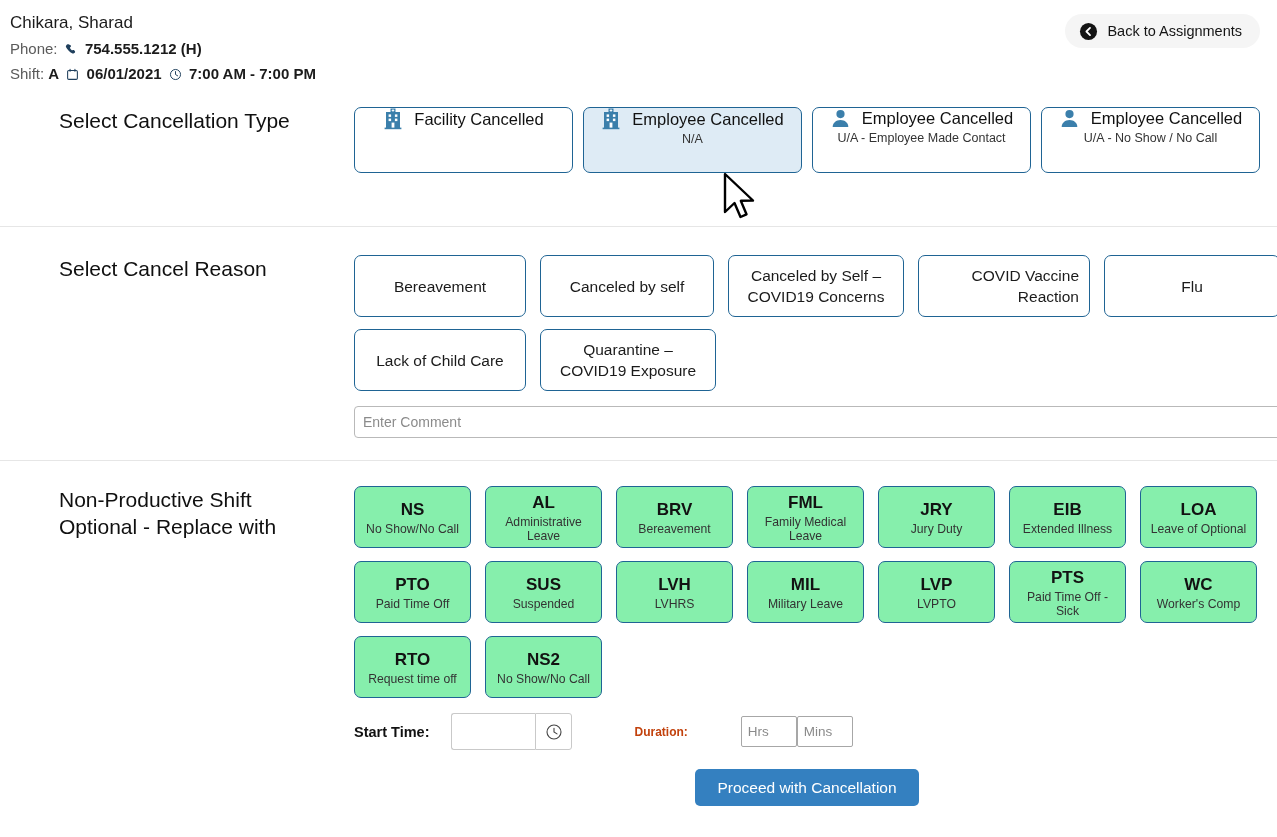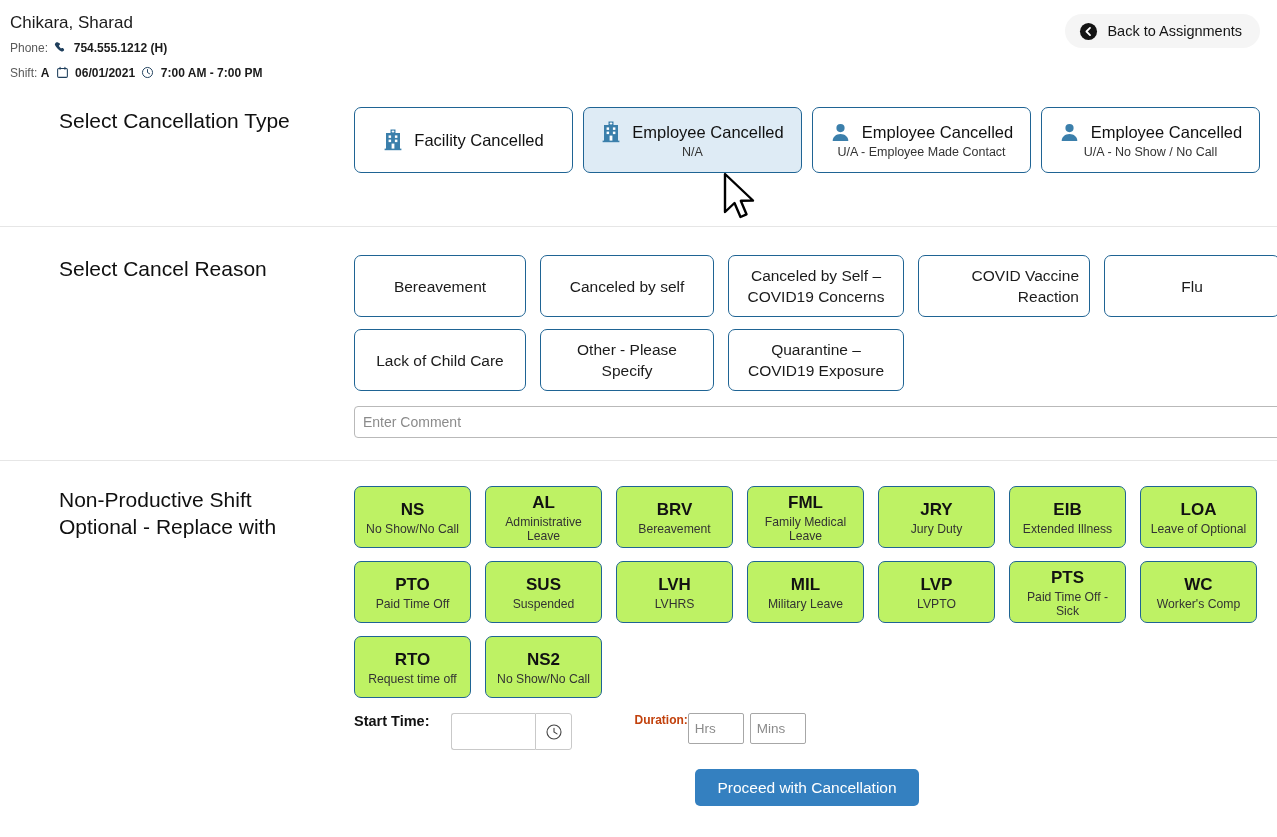--- a/index.html
+++ b/index.html
@@ -9,21 +9,21 @@
     background: #ffffff;
     font-family: "Liberation Sans", sans-serif;
     color: #1b1b1b;
     overflow: hidden;
   }
   .page { position: relative; width: 1277px; height: 616px; }
 
   
   .header { position: relative; padding: 12px 0 0 10px; }
   .emp-name { font-size: 17px; color: #1b1b1b; line-height: 22px; }
-  .meta-row { font-size: 12px; color: #4a4a4a; margin-top: 6px; line-height: 17px; white-space: nowrap; }
+  .meta-row { font-size: 15px; color: #4a4a4a; margin-top: 6px; line-height: 17px; white-space: nowrap; }
   .meta-label { color: #5a5a5a; }
   .meta-strong { color: #1b1b1b; font-weight: bold; }
   .ico-inline { display: inline-block; vertical-align: -2px; margin: 0 3px; }
 
   .back-btn {
     position: absolute; right: 17px; top: 14px;
     background: #f5f5f5; border: none; border-radius: 17px;
     height: 34px; padding: 0 18px 0 14px;
     display: flex; align-items: center; gap: 9px;
     font-size: 14.5px; color: #141414; cursor: pointer;
@@ -38,21 +38,21 @@
     font-size: 21px; color: #101010; line-height: 27px;
     padding-left: 23px; font-weight: normal; margin-left: 36px;
   }
   .sec-body { flex: 1 1 auto; padding-right: 17px; }
 
   
   .type-row { display: flex; gap: 10px; }
   .type-card {
     border: 1.6px solid #1f6494; border-radius: 7px;
     background: #ffffff; height: 66px; width: 219px;
-    display: flex; flex-direction: column; align-items: center; justify-content: center;
+    display: flex; flex-direction: column; align-items: center; justify-content: flex-start;
     cursor: pointer; position: relative; padding: 0 6px;
   }
   .type-card.selected { background: #deebf5; }
   .type-card-main { display: flex; align-items: center; gap: 11px; }
   .type-card-title { font-size: 16.5px; color: #111111; }
   .type-card-sub { font-size: 12.5px; color: #333333; margin-top: 2px; text-align: center; }
 
   
   .chip-row { display: flex; gap: 14px; margin-bottom: 12px; }
   .chip {
@@ -74,43 +74,43 @@
     width: 931px; height: 32px; margin-top: 3px;
     border: 1px solid #b9b9b9; border-radius: 4px;
     font-size: 14px; padding: 0 8px; color: #111;
     font-family: "Liberation Sans", sans-serif;
   }
   .comment-input::placeholder { color: #8b8b8b; }
 
   
   .code-row { display: flex; gap: 14px; margin-bottom: 13px; }
   .code-btn {
-    border: 1.6px solid #1f6494; border-radius: 7px; background: #bef264;
+    border: 1.6px solid #1f6494; border-radius: 7px; background: #86efac;
     width: 117px; height: 62px;
     display: flex; flex-direction: column; align-items: center; justify-content: center;
     cursor: pointer; padding: 0 4px;
   }
   .code-abbr { font-size: 17px; font-weight: bold; color: #121212; line-height: 21px; }
   .code-desc { font-size: 12.2px; color: #333333; text-align: center; line-height: 14px; margin-top: 2px; }
 
   
-  .time-row { display: flex; margin-top: 15px; }
+  .time-row { display: flex; align-items: center; margin-top: 15px; }
   .time-label { font-size: 14.5px; font-weight: bold; color: #111; }
   .time-box { display: flex; margin-left: 22px; }
   .time-field {
     width: 84px; height: 37px; border: 1px solid #c9c9c9;
     border-right: none; border-radius: 3px 0 0 3px; background: #fff;
     font-family: "Liberation Sans", sans-serif; font-size: 14px; padding: 0 6px;
   }
   .time-pick {
     width: 37px; height: 37px; border: 1px solid #c9c9c9; border-radius: 0 3px 3px 0;
     background: #fff; display: flex; align-items: center; justify-content: center; cursor: pointer;
   }
   .dur-label { font-size: 12px; font-weight: bold; color: #c2410c; margin-left: 62px; }
-  .dur-fields { display: flex; gap: 6px; }
+  .dur-fields { display: flex; margin-left: 53px; }
   .dur-input {
     width: 56px; height: 31px; border: 1px solid #a7a7a7; border-radius: 2px;
     background: #fff; font-size: 13.5px; padding: 0 6px;
     font-family: "Liberation Sans", sans-serif; color: #111;
   }
   .dur-input::placeholder { color: #8b8b8b; }
 
   .proceed-wrap { display: flex; justify-content: center; margin-top: 19px; padding-right: 0; }
   .proceed-btn {
     background: #3480c0; color: #ffffff; border: none; border-radius: 5px;
@@ -249,21 +249,20 @@
     <div class="sec-body">
       <div class="chip-row">
         <div class="chip w-bereavement">Bereavement</div>
         <div class="chip w-self">Canceled by self</div>
         <div class="chip w-selfcovid">Canceled by Self – COVID19 Concerns</div>
         <div class="chip w-vaccine">COVID Vaccine Reaction</div>
         <div class="chip w-flu">Flu</div>
       </div>
       <div class="chip-row">
         <div class="chip w-child">Lack of Child Care</div>
-        <div class="chip w-other">Other - Please Specify</div>
         <div class="chip w-quar">Quarantine – COVID19 Exposure</div>
       </div>
       <input class="comment-input" type="text" placeholder="Enter Comment" style="">
     </div>
   </div>
 
   <div class="divider" style="margin-top:22px;"></div>
 
   <div class="section" style="margin-top:25px;">
     <div class="sec-title">

